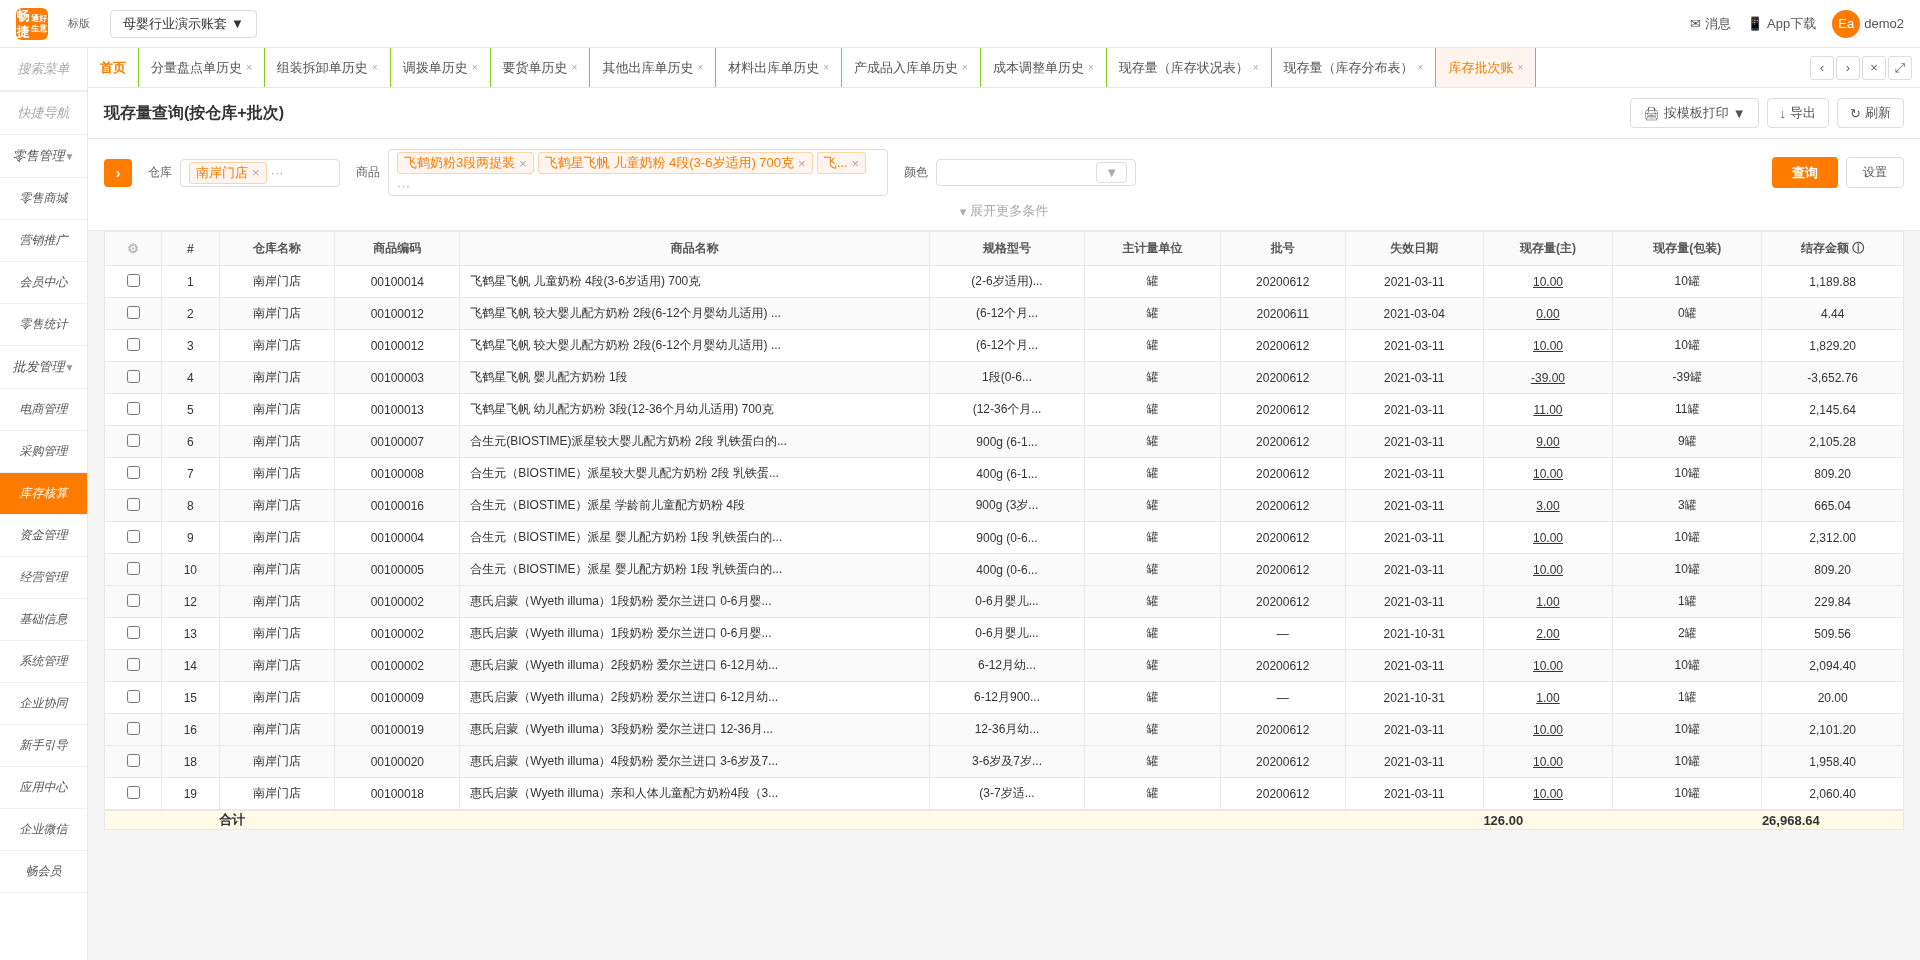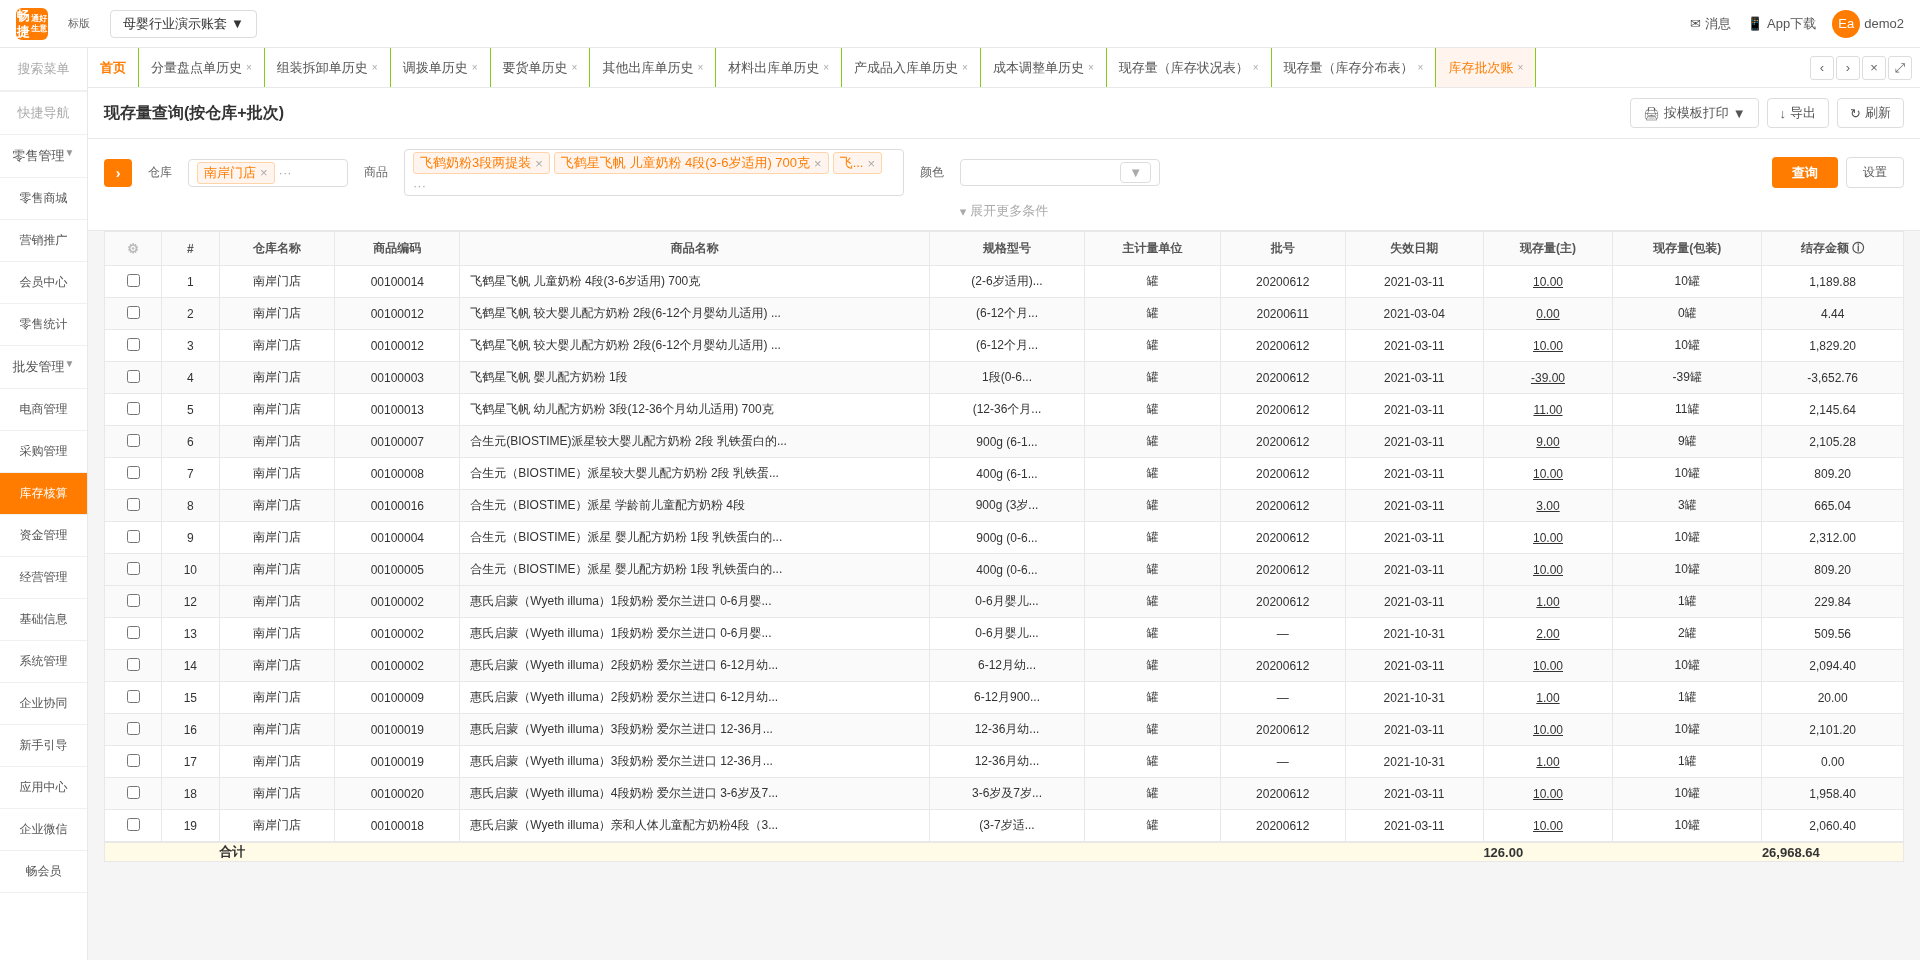--- a/index.html
+++ b/index.html
@@ -22,24 +22,24 @@
     .industry-select { display: flex; align-items: center; gap: 4px; padding: 4px 12px; border: 1px solid #ddd; border-radius: 4px; color: #333; cursor: pointer; }
     .top-right { display: flex; align-items: center; gap: 16px; }
     .top-right-item { display: flex; align-items: center; gap: 4px; color: #555; cursor: pointer; font-size: 12px; }
     .avatar { width: 28px; height: 28px; background: #ff7c00; border-radius: 50%; display: flex; align-items: center; justify-content: center; color: #fff; font-size: 11px; }
 
     
     .main-layout { display: flex; flex: 1; overflow: hidden; }
 
     
     .sidebar { width: 88px; background: #fff; border-right: 1px solid #e8e8e8; display: flex; flex-direction: column; overflow-y: auto; flex-shrink: 0; }
-    .sidebar-item { padding: 12px 4px; text-align: center; cursor: pointer; color: #555; font-size: 12px; border-bottom: 1px solid #f0f0f0; position: relative; }
+    .sidebar-item { padding: 12px 4px; text-align: center; cursor: pointer; color: #555; font-size: 12px; border-bottom: 1px solid #f0f0f0; position: relative; font-style: italic; }
     .sidebar-item.active { background: #ff7c00; color: #fff; }
     .sidebar-item.active::after { content: ''; position: absolute; right: -6px; top: 50%; transform: translateY(-50%); border-left: 6px solid #ff7c00; border-top: 6px solid transparent; border-bottom: 6px solid transparent; }
-    .sidebar-section { display: flex; justify-content: center; gap: 0; }
+    .sidebar-section { display: flex; align-items: center; justify-content: center; gap: 0; }
     .sidebar-arrow { color: #999; font-size: 10px; }
 
     
     .content-area { flex: 1; display: flex; flex-direction: column; overflow: hidden; }
 
     
     .tabs-bar { background: #fff; border-bottom: 1px solid #e8e8e8; display: flex; align-items: center; overflow-x: auto; flex-shrink: 0; height: 40px; }
     .tabs-bar::-webkit-scrollbar { height: 0; }
     .tab { display: flex; align-items: center; gap: 4px; padding: 0 12px; height: 40px; border-right: 1px solid #84cc16; cursor: pointer; white-space: nowrap; color: #555; font-size: 12px; flex-shrink: 0; }
     .tab.home { color: #ff7c00; font-weight: bold; }
@@ -55,21 +55,21 @@
     .page-header { background: #fff; padding: 10px 16px; border-bottom: 1px solid #e8e8e8; display: flex; align-items: center; justify-content: space-between; flex-shrink: 0; }
     .page-title { font-size: 16px; font-weight: bold; color: #333; }
     .page-actions { display: flex; align-items: center; gap: 8px; }
     .btn-print { display: flex; align-items: center; gap: 4px; padding: 5px 12px; border: 1px solid #ddd; border-radius: 4px; background: #fff; cursor: pointer; color: #555; font-size: 12px; }
     .btn-export { display: flex; align-items: center; gap: 4px; padding: 5px 12px; border: 1px solid #ddd; border-radius: 4px; background: #fff; cursor: pointer; color: #555; font-size: 12px; }
     .btn-refresh { display: flex; align-items: center; gap: 4px; padding: 5px 12px; border: 1px solid #ddd; border-radius: 4px; background: #fff; cursor: pointer; color: #555; font-size: 12px; }
     
     
     .filter-area { background: #fff; padding: 10px 16px; border-bottom: 1px solid #e8e8e8; flex-shrink: 0; }
     .filter-row { display: flex; align-items: center; gap: 16px; flex-wrap: wrap; }
-    .filter-group { display: flex; align-items: center; gap: 16px; }
+    .filter-group { display: flex; align-items: center; gap: 8px; }
     .filter-label { color: #666; font-size: 12px; white-space: nowrap; }
     .filter-expand { display: flex; align-items: center; justify-content: center; width: 28px; height: 28px; background: #ff7c00; border-radius: 4px; cursor: pointer; color: #fff; font-size: 14px; font-weight: bold; }
     .filter-tag-group { display: flex; align-items: center; gap: 4px; flex-wrap: wrap; background: #fff; border: 1px solid #ddd; border-radius: 4px; padding: 2px 8px; min-width: 160px; max-width: 300px; }
     .filter-tag { display: flex; align-items: center; gap: 4px; background: #fff5ee; color: #ff7c00; border: 1px solid #ffd4a8; border-radius: 3px; padding: 1px 6px; font-size: 11px; }
     .filter-tag-close { cursor: pointer; color: #aaa; }
     .filter-more { color: #aaa; cursor: pointer; }
     .filter-color-group { display: flex; align-items: center; gap: 4px; background: #fff; border: 1px solid #ddd; border-radius: 4px; padding: 2px 8px; min-width: 160px; }
     .filter-dropdown-btn { display: flex; align-items: center; justify-content: flex-end; padding: 2px 8px; border: 1px solid #ddd; border-radius: 4px; background: #fff; cursor: pointer; color: #aaa; }
     .btn-query { padding: 6px 20px; background: #ff7c00; color: #fff; border: none; border-radius: 4px; cursor: pointer; font-size: 13px; font-weight: bold; }
     .btn-settings { padding: 6px 16px; background: #fff; color: #555; border: 1px solid #ddd; border-radius: 4px; cursor: pointer; font-size: 12px; }
@@ -513,34 +513,20 @@
       <td>00100019</td>
       <td style="text-align:left; max-width:280px; overflow:hidden; text-overflow:ellipsis; white-space:nowrap;">惠氏启蒙（Wyeth illuma）3段奶粉 爱尔兰进口 12-36月...</td>
       <td>12-36月幼...</td>
       <td>罐</td>
       <td>20200612</td>
       <td>2021-03-11</td>
       <td class="link-val ">10.00</td>
       <td class="">10罐</td>
       <td class="">2,101.20</td>
     </tr>
-              <tr style="background: rgb(255, 255, 255);">
-      <td><input type="checkbox" style=""></td>
-      <td>17</td>
-      <td>南岸门店</td>
-      <td>00100019</td>
-      <td style="text-align:left; max-width:280px; overflow:hidden; text-overflow:ellipsis; white-space:nowrap;">惠氏启蒙（Wyeth illuma）3段奶粉 爱尔兰进口 12-36月...</td>
-      <td>12-36月幼...</td>
-      <td>罐</td>
-      <td>—</td>
-      <td>2021-10-31</td>
-      <td class="link-val ">1.00</td>
-      <td class="">1罐</td>
-      <td class="">0.00</td>
-    </tr>
               <tr style="background: rgb(250, 250, 250);">
       <td><input type="checkbox" style=""></td>
       <td>18</td>
       <td>南岸门店</td>
       <td>00100020</td>
       <td style="text-align:left; max-width:280px; overflow:hidden; text-overflow:ellipsis; white-space:nowrap;">惠氏启蒙（Wyeth illuma）4段奶粉 爱尔兰进口 3-6岁及7...</td>
       <td>3-6岁及7岁...</td>
       <td>罐</td>
       <td>20200612</td>
       <td>2021-03-11</td>

